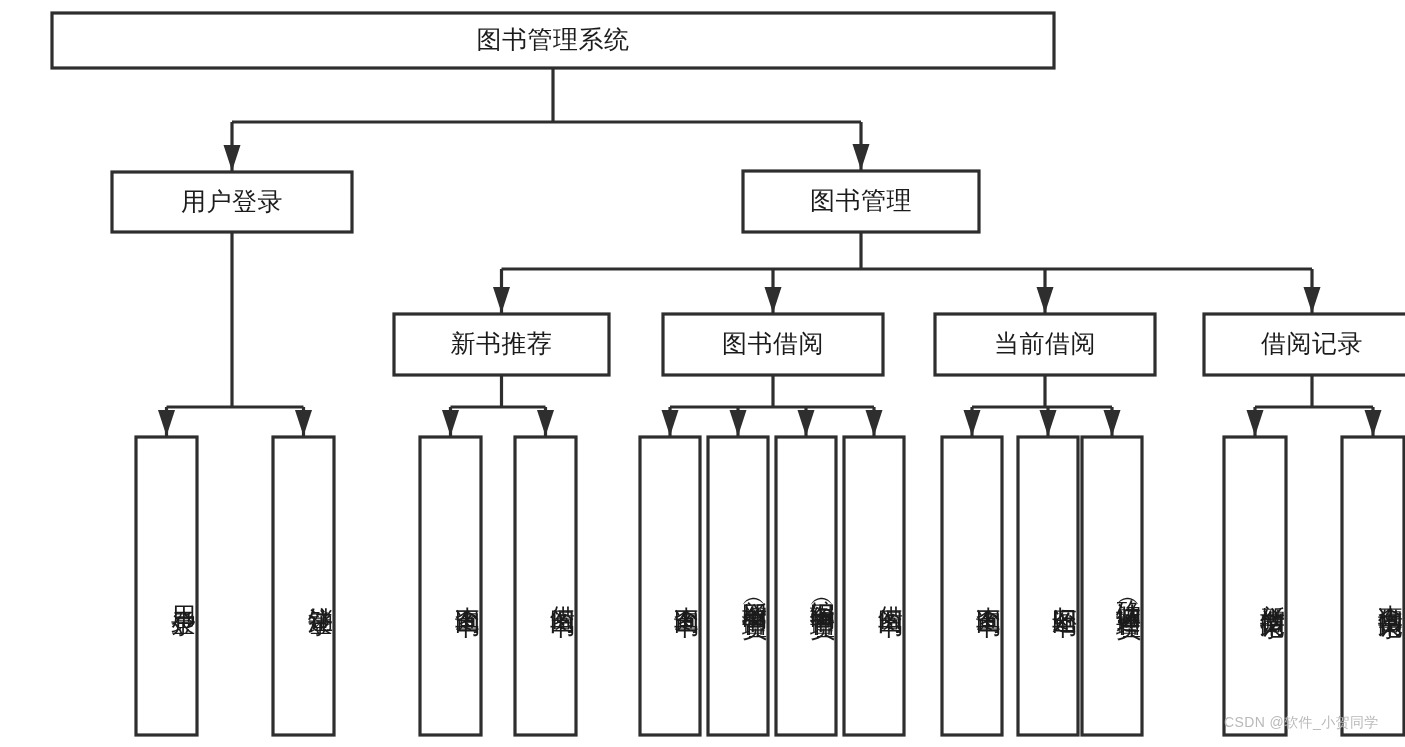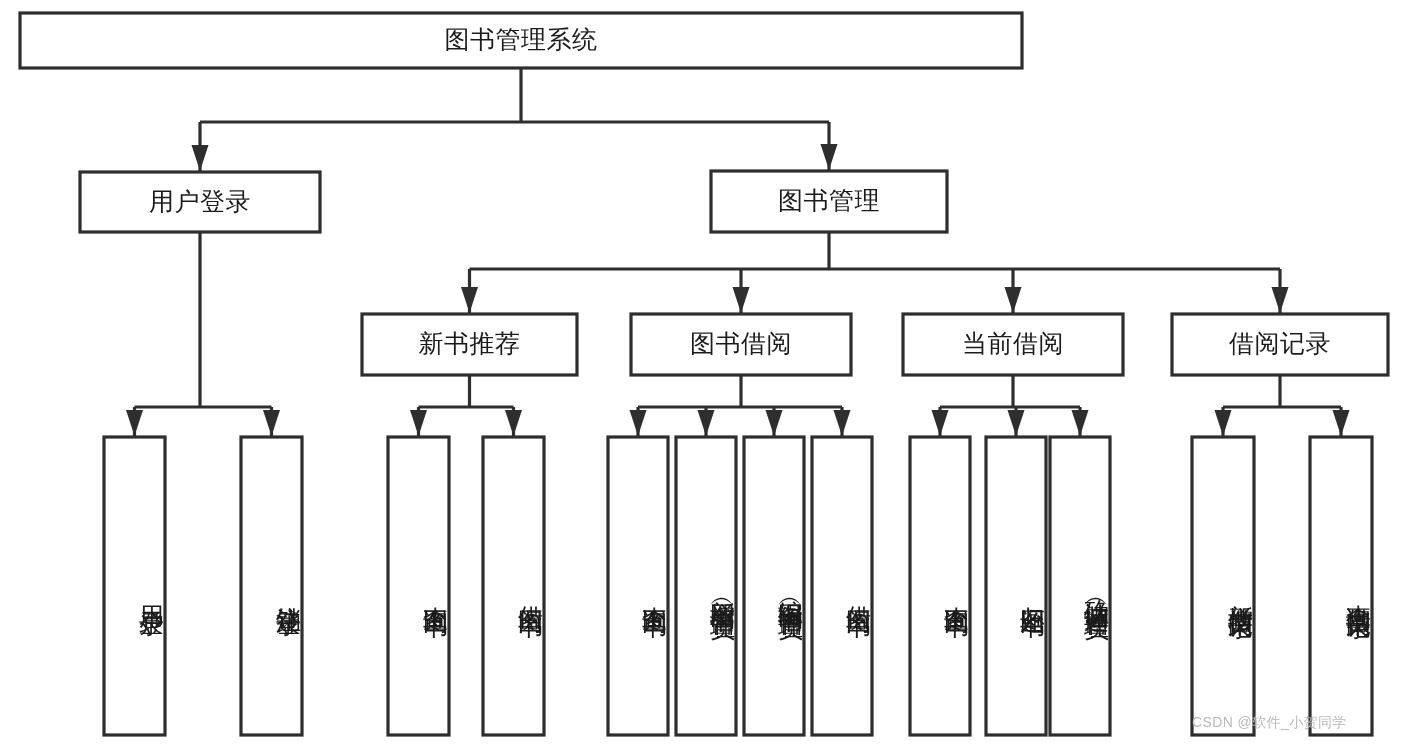--- a/index.html
+++ b/index.html
@@ -11,20 +11,21 @@
     width: 1405px;
     height: 747px;
     font-family: "Liberation Sans", "DejaVu Sans", sans-serif;
     overflow: hidden;
   }
   #diagram-root {
     position: relative;
     width: 1185px;
     height: 747px;
     background: #ffffff;
+    margin-left: 32px;
   }
   svg.diagram-canvas {
     position: absolute;
     top: 0;
     left: 0;
     width: 1405px;
     height: 747px;
     display: block;
   }
   .node-box {

